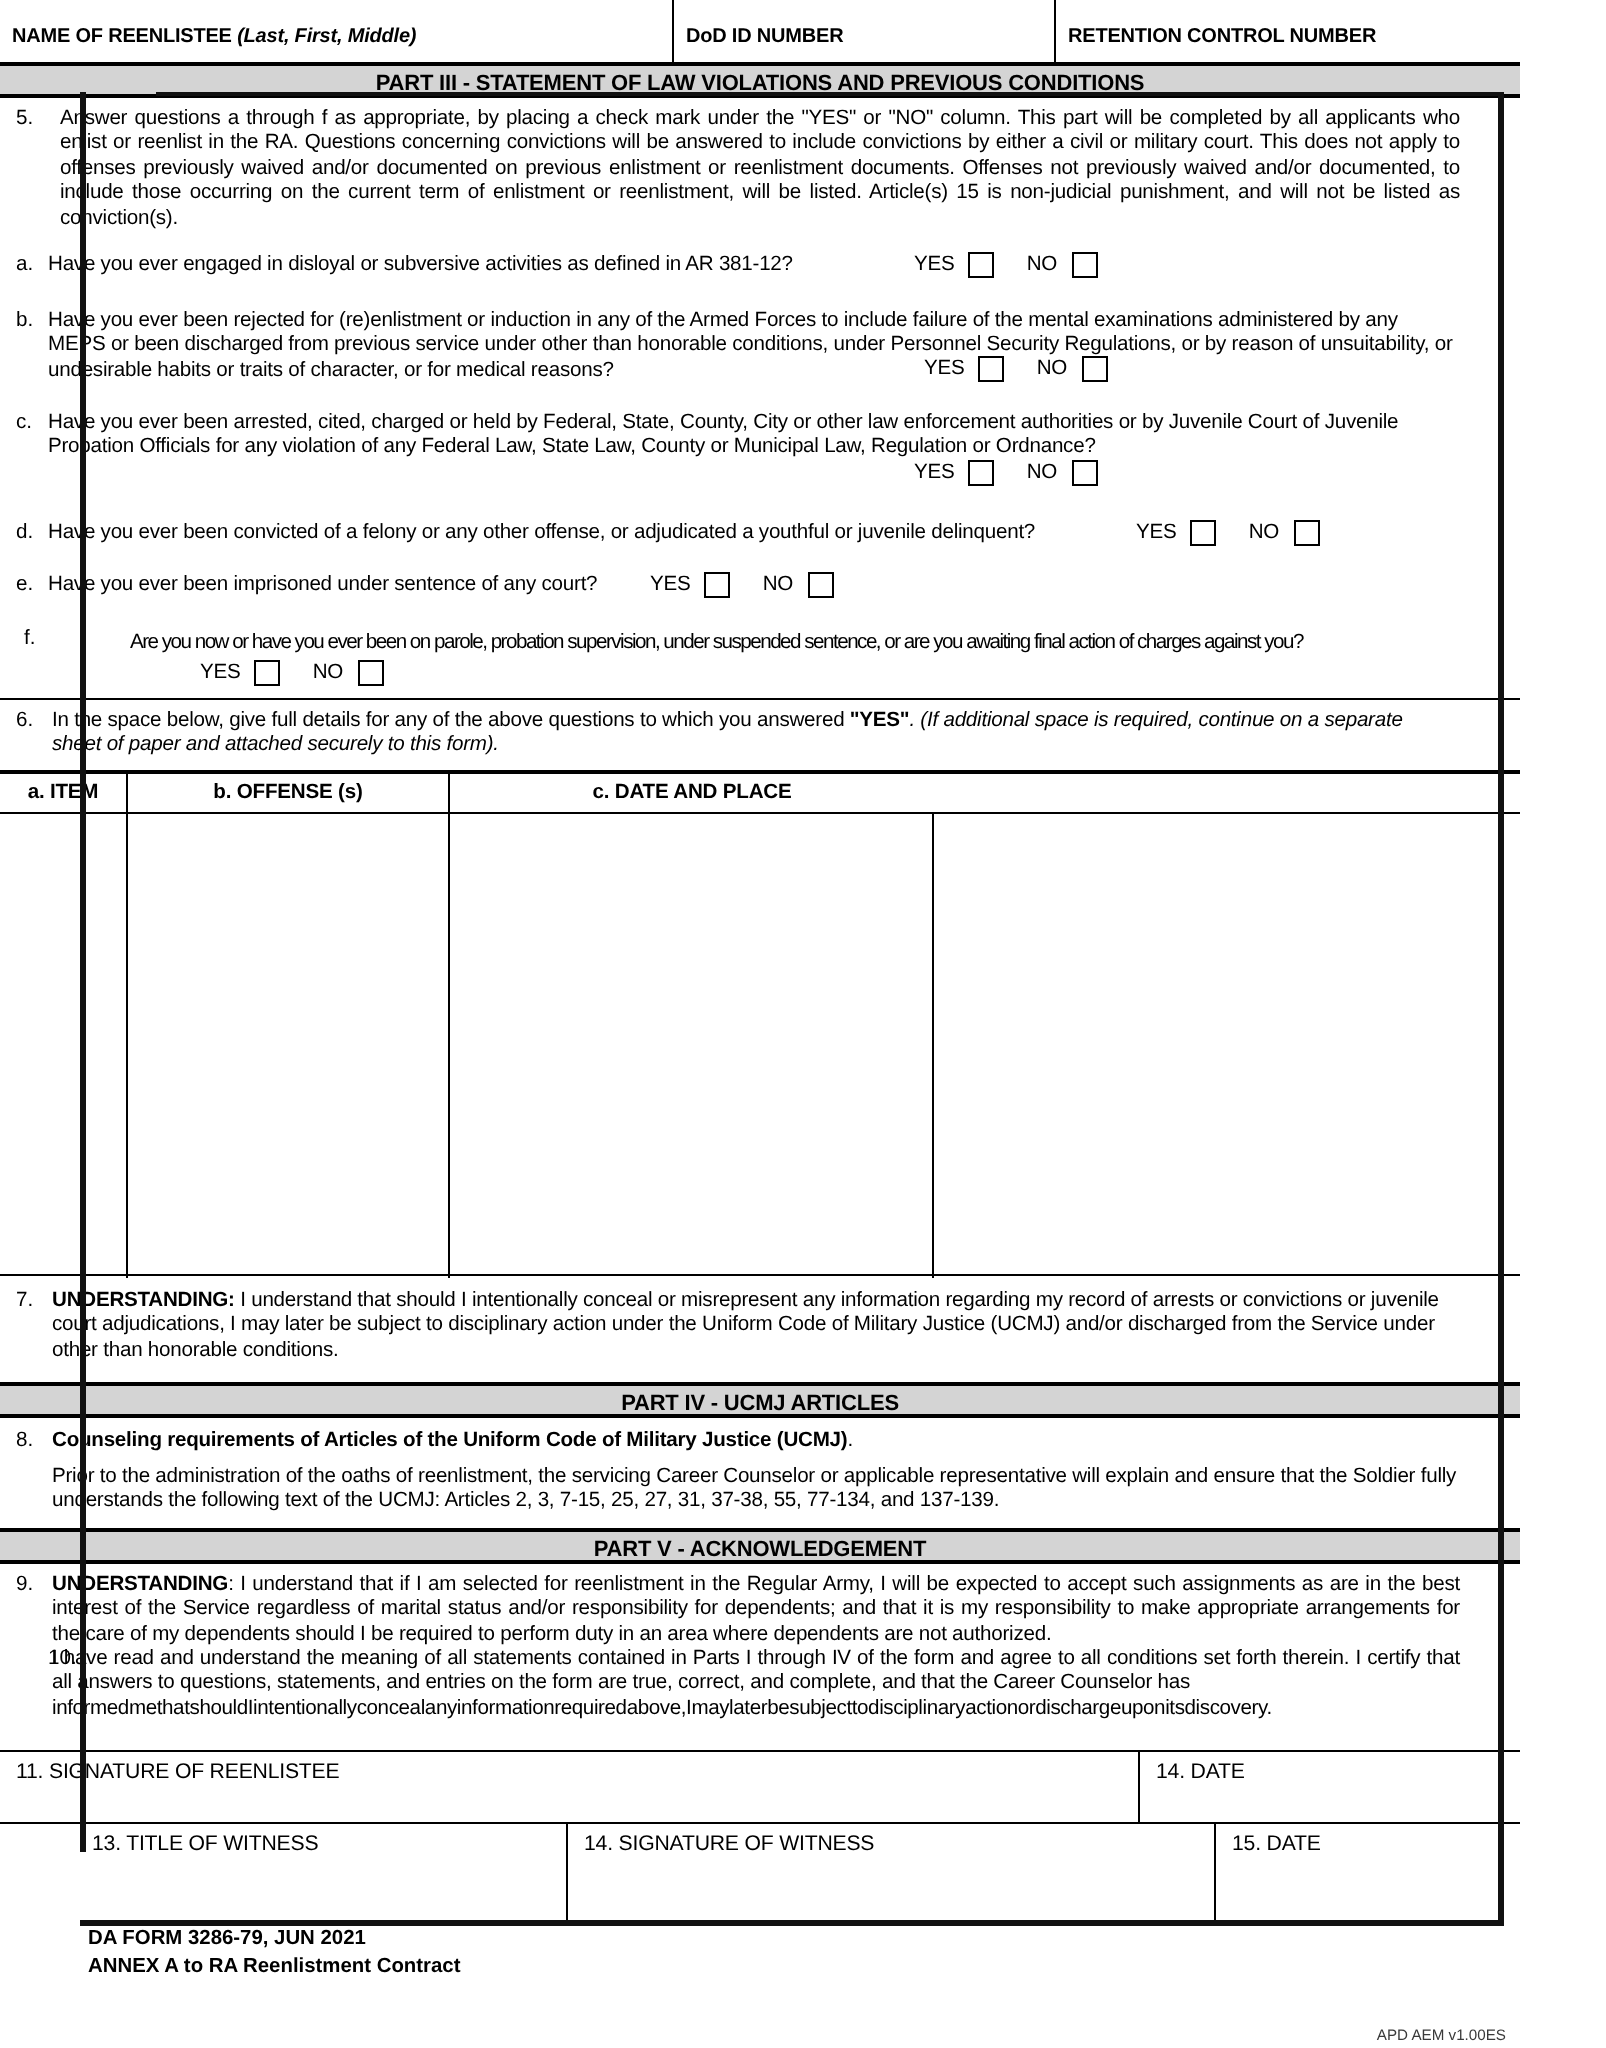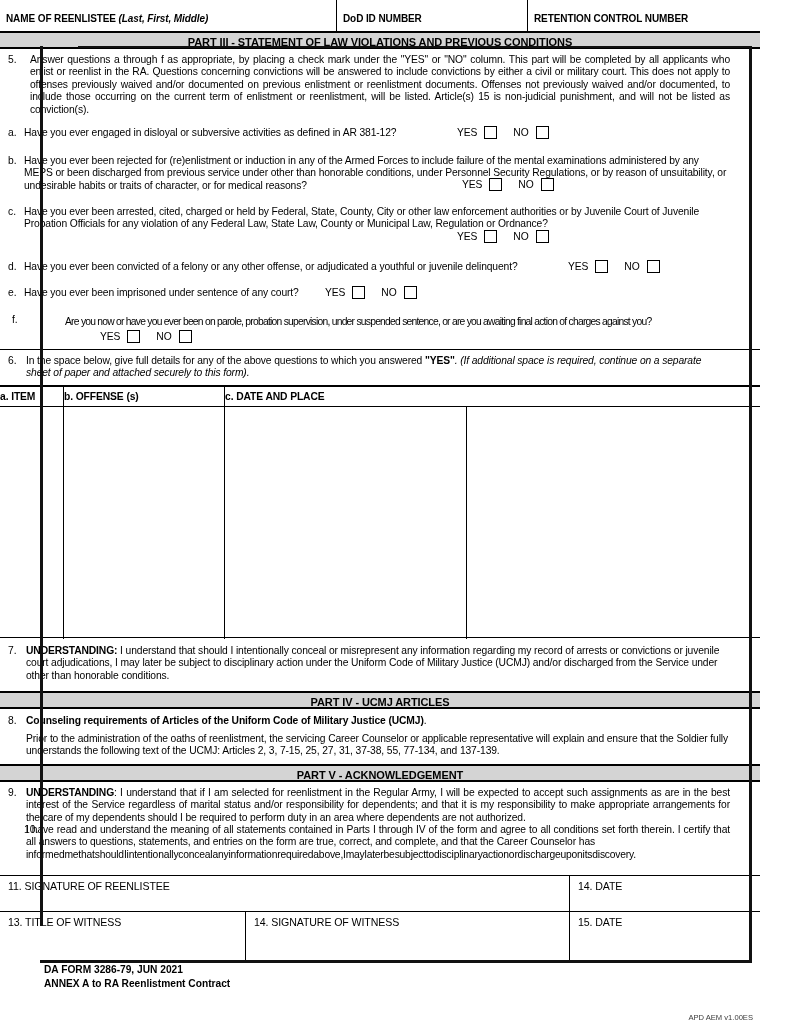--- a/index.html
+++ b/index.html
@@ -126,20 +126,21 @@
     border-bottom: 1px solid #000;
   }
   #offense-head {
     display: flex;
     height: 20px;
     border-bottom: 1px solid #000;
   }
   #offense-head .th {
     font-size: 10.3px;
     font-weight: bold;
+    text-align: center;
     line-height: 20px;
     letter-spacing: -0.1px;
     border-right: 1px solid #000;
   }
   #offense-head .th:last-child { border-right: none; }
   .col-item  { width: 64px; }
   .col-off   { width: 161px; }
   .col-date  { width: 242px; }
   .col-disp  { width: 293px; }
 
@@ -315,21 +316,21 @@
 
   <div class="sigrow" style="top:875px; height:36px;">
     <div class="sigcell" style="width:570px;">
       <span>11.  SIGNATURE OF REENLISTEE</span>
     </div>
     <div class="sigcell" style="flex:1;">
       <span>14.  DATE</span>
     </div>
   </div>
 
-  <div class="sigrow" style="top:911px; height:50px;">
+  <div class="sigrow" style="top:911px; height:50px;padding-left:38px;">
     <div class="sigcell" style="width:246px;">
       <span>13.  TITLE OF WITNESS</span>
     </div>
     <div class="sigcell" style="width:324px;">
       <span>14.  SIGNATURE OF WITNESS</span>
     </div>
     <div class="sigcell" style="flex:1;">
       <span>15.  DATE</span>
     </div>
   </div>

